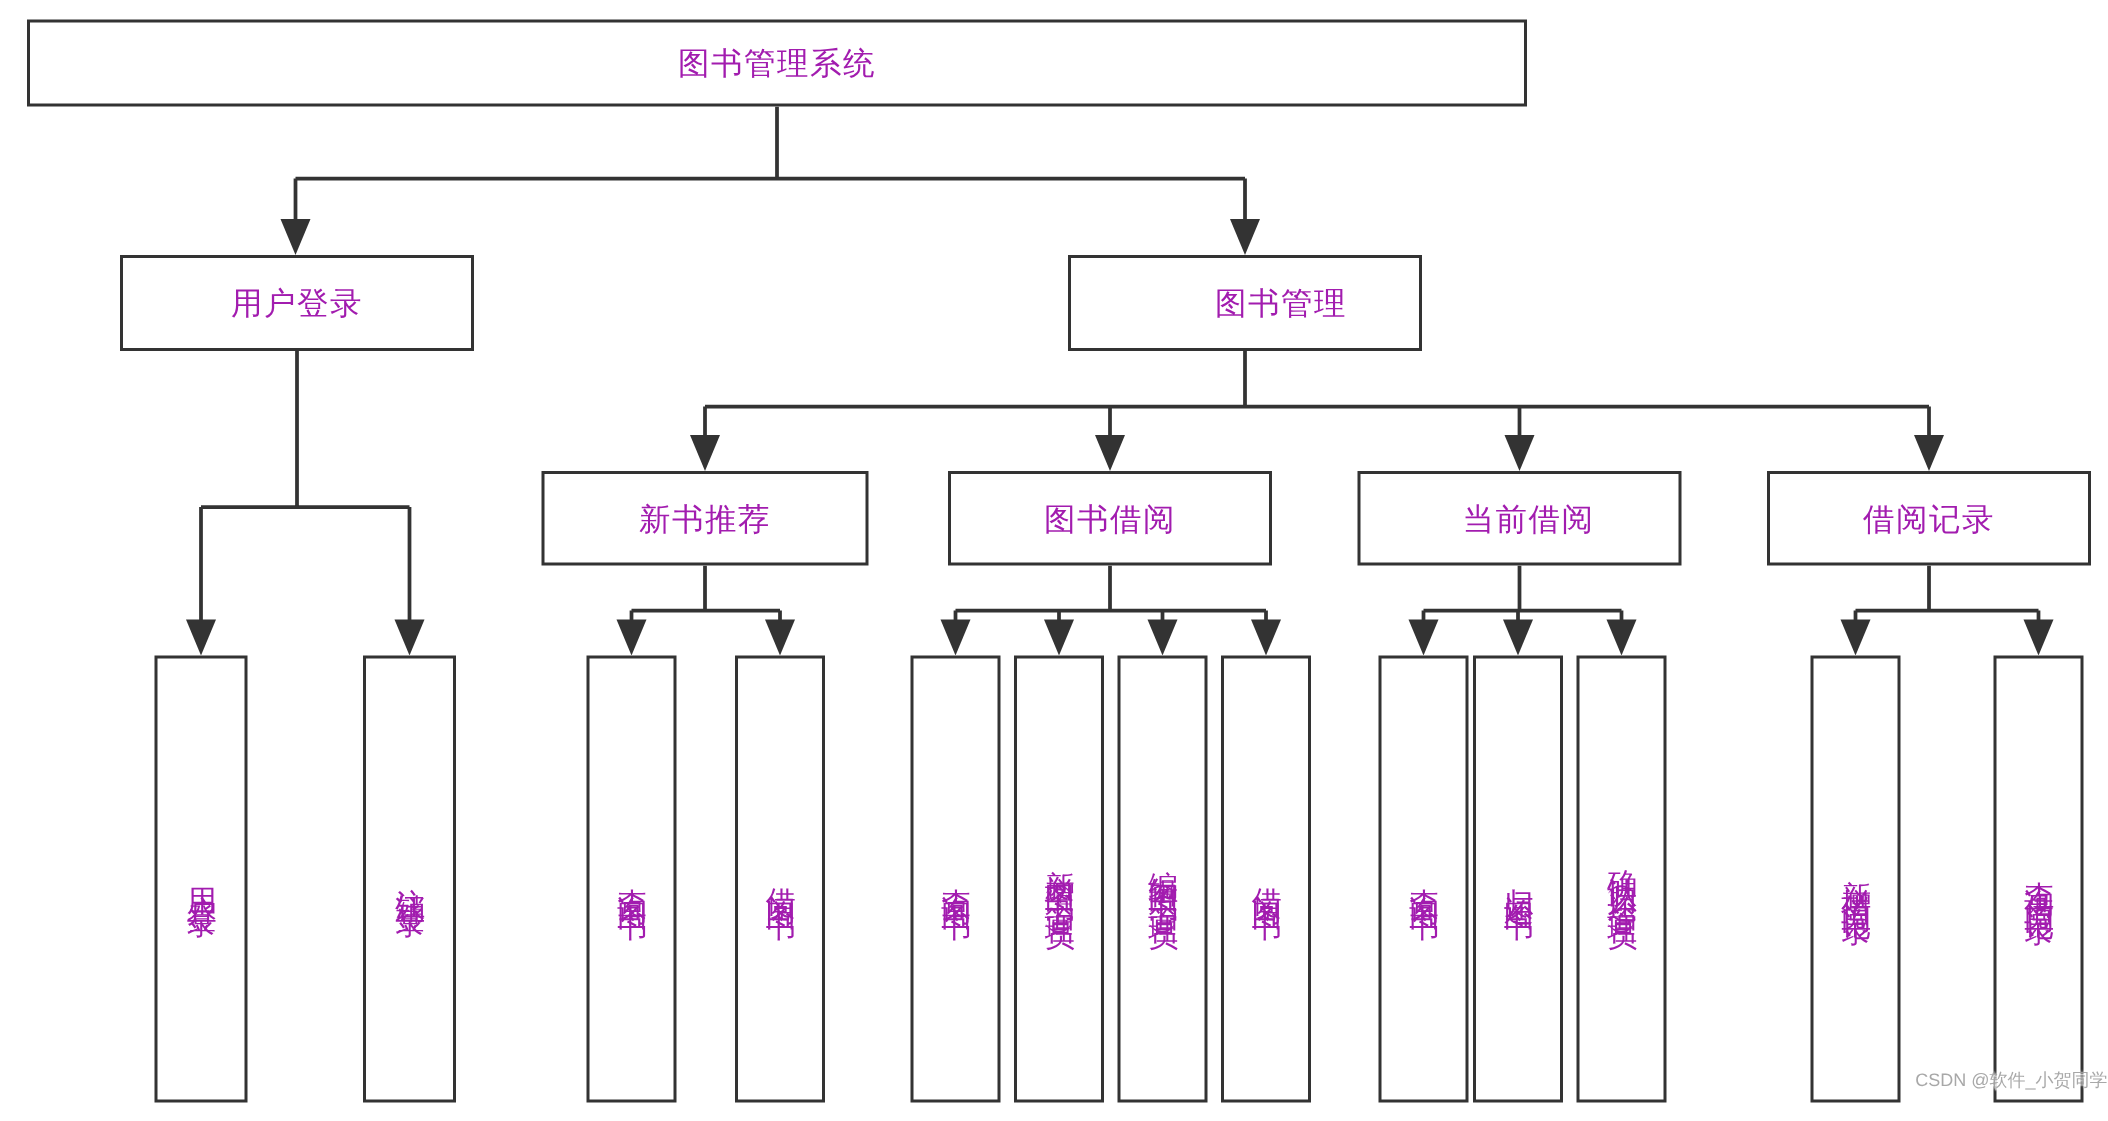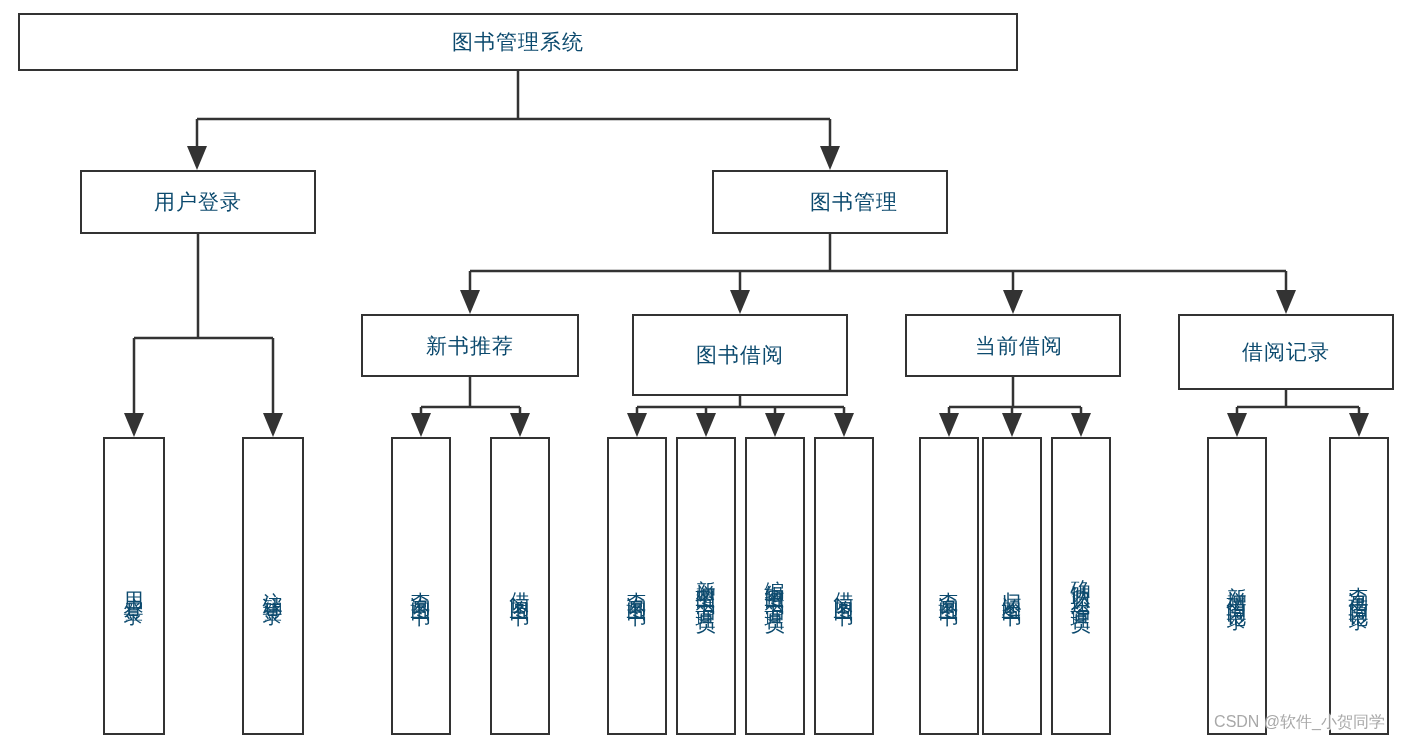--- a/index.html
+++ b/index.html
@@ -18,45 +18,45 @@
     z-index: 0;
   }
   .box {
     position: absolute;
     box-sizing: border-box;
     background: #ffffff;
     border: 2.5px solid #333333;
     display: flex;
     align-items: center;
     justify-content: center;
-    color: #0c4a6e;
+    color: #a21caf;
     z-index: 1;
   }
   .hbox {
     font-size: 21px;
     letter-spacing: 1px;
     white-space: nowrap;
   }
   .leaf {
     top: 437px;
     height: 298px;
     width: 60px;
     writing-mode: vertical-rl;
     text-orientation: mixed;
     font-size: 20px;
     letter-spacing: 5px;
     line-height: 1;
     overflow: hidden;
   }
   #watermark {
     position: absolute;
-    right: 20px;
+    right: 0;
     top: 712px;
     z-index: 2;
-    font-size: 16px;
+    font-size: 12px;
     color: rgba(158, 158, 158, 0.9);
     text-shadow: 0 0 2px #ffffff, 1px 1px 1px #ffffff;
     white-space: nowrap;
   }
 </style>
 </head>
 <body>
 
 <div id="canvas">
 
@@ -99,23 +99,23 @@
       <polygon points="1349,413 1369,413 1359,437"></polygon>
     </g>
   </svg>
 
   <div class="box hbox" style="left:18px; top:13px; width:1000px; height:58px;">图书管理系统</div>
 
   <div class="box hbox" style="left:80px; top:170px; width:236px; height:64px;">用户登录</div>
   <div class="box hbox" style="left:712px; top:170px; width:236px; height:64px;padding-left:48px;">图书管理</div>
 
   <div class="box hbox" style="left:361px; top:314px; width:218px; height:63px;">新书推荐</div>
-  <div class="box hbox" style="left:632px; top:314px; width:216px; height:82px;">图书借阅</div>
+  <div class="box hbox" style="left:632px; top:314px; width:216px; height:63px;">图书借阅</div>
   <div class="box hbox" style="left:905px; top:314px; width:216px; height:63px;padding-left:12px;">当前借阅</div>
-  <div class="box hbox" style="left:1178px; top:314px; width:216px; height:76px;">借阅记录</div>
+  <div class="box hbox" style="left:1178px; top:314px; width:216px; height:63px;">借阅记录</div>
 
   <div class="box leaf" style="left:103px; width:62px;">用户登录</div>
   <div class="box leaf" style="left:242px; width:62px;">注销登录</div>
 
   <div class="box leaf" style="left:391px;">查询图书</div>
   <div class="box leaf" style="left:490px;">借阅图书</div>
 
   <div class="box leaf" style="left:607px;">查询图书</div>
   <div class="box leaf" style="left:676px;">新增图书（管理员）</div>
   <div class="box leaf" style="left:745px;">编辑图书（管理员）</div>

